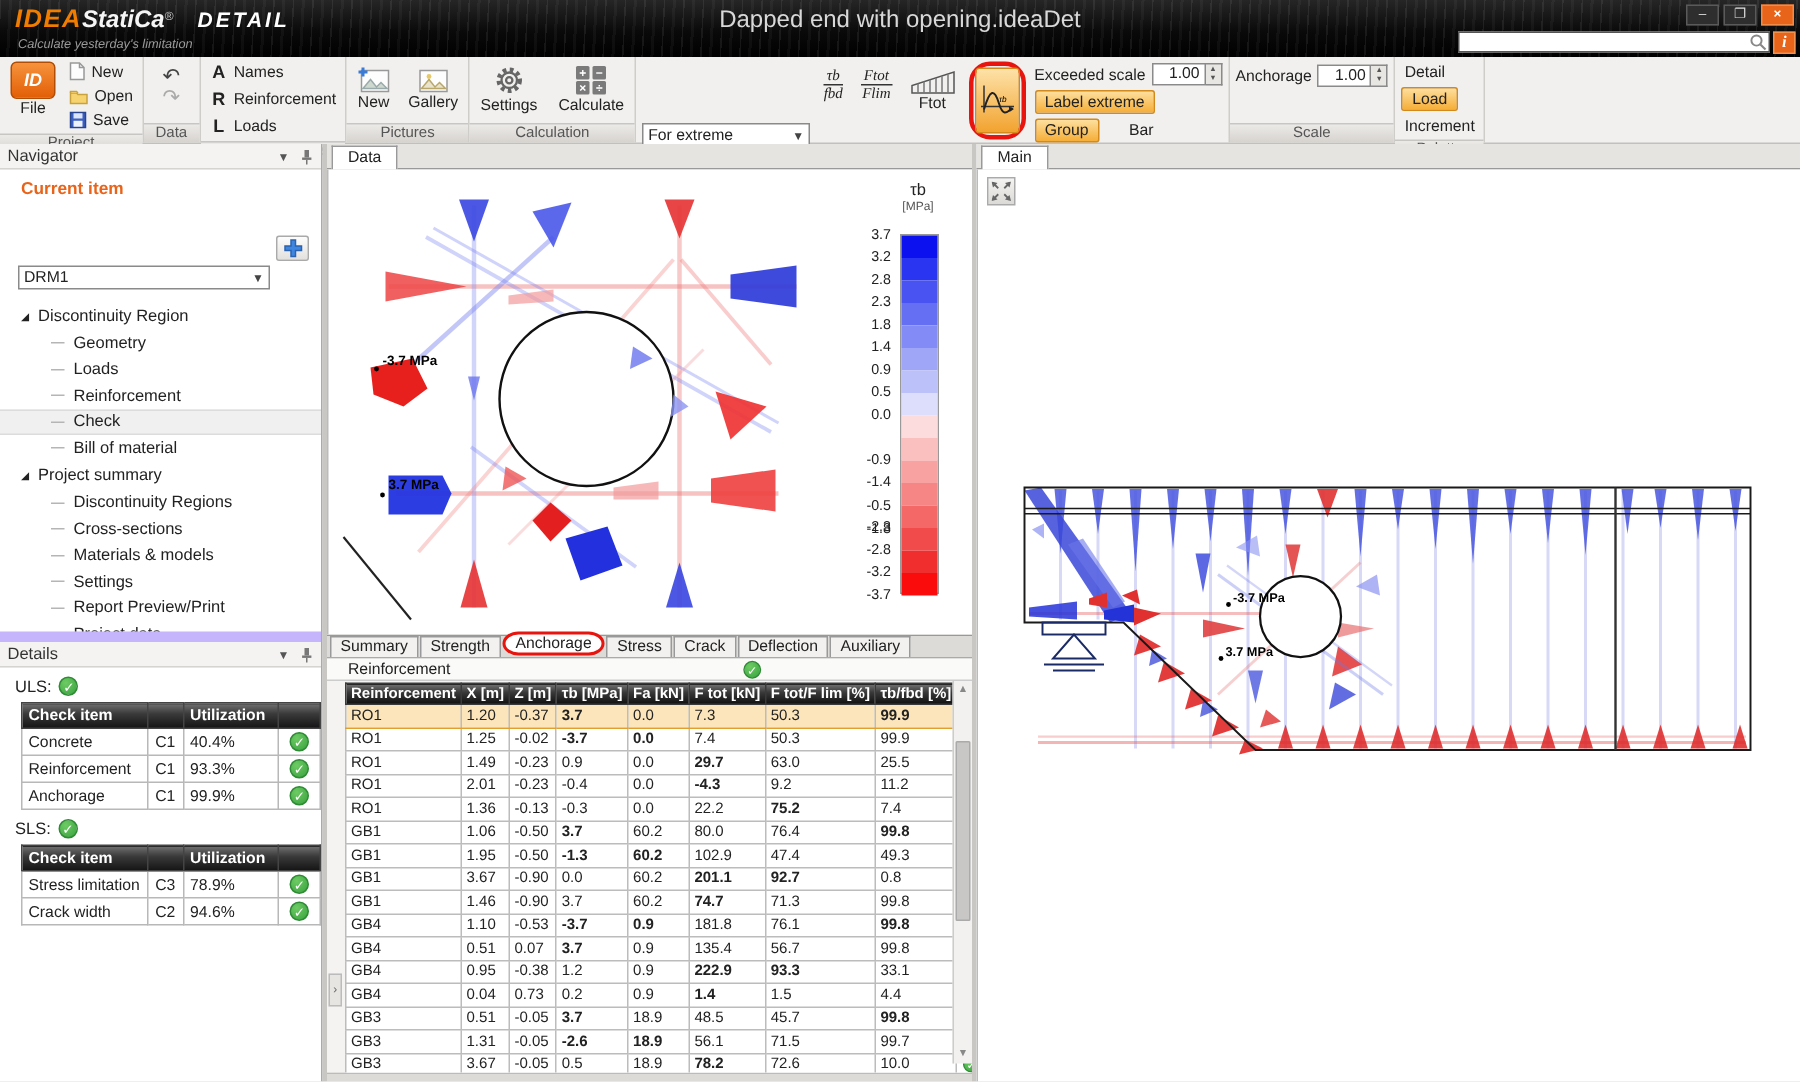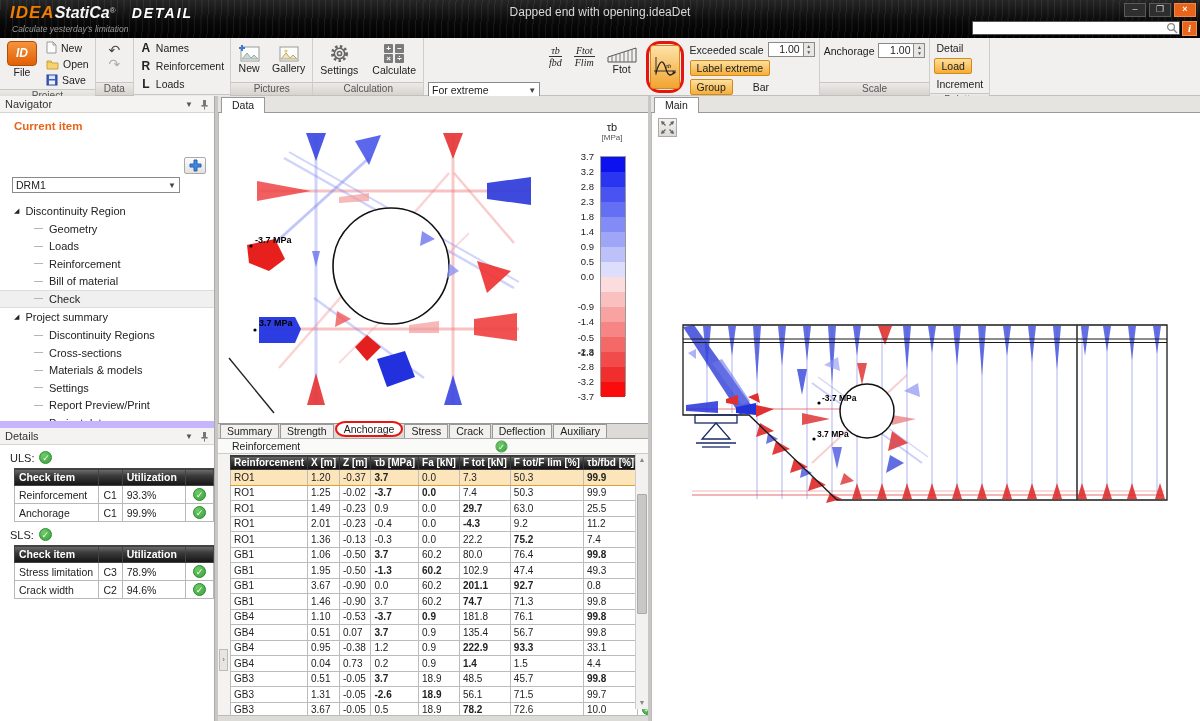--- a/index.html
+++ b/index.html
@@ -9,21 +9,21 @@
   
   .titlebar { position:relative; height:38px; background:#0d0d0d;
     background-image:repeating-linear-gradient(93deg, rgba(255,255,255,.07) 0 1px, transparent 1px 6px, rgba(255,255,255,.04) 6px 8px, transparent 8px 13px),
     linear-gradient(180deg,#262626,#0a0a0a 55%,#000); }
   .logo { position:absolute; left:10px; top:3px; white-space:nowrap; }
   .logo .b1 { color:#f07c00; font-weight:bold; font-style:italic; font-size:17px; letter-spacing:1px; }
   .logo .b2 { color:#f5f5f5; font-weight:bold; font-style:italic; font-size:16px; }
   .logo .reg { color:#ccc; font-size:8px; vertical-align:super; }
   .logo .prod { color:#fff; font-weight:bold; font-style:italic; font-size:14px; letter-spacing:2px; margin-left:16px; }
   .tagline { position:absolute; left:12px; top:24px; color:#9a9a9a; font-style:italic; font-size:8.5px; }
-  .doc-title { position:absolute; left:0; right:0; top:5px; text-align:center; color:#d8d8d8; font-size:12px; pointer-events:none; }
+  .doc-title { position:absolute; left:0; right:0; top:5px; text-align:center; color:#d8d8d8; font-size:16px; pointer-events:none; }
   .win-btns { position:absolute; right:4px; top:3px; display:flex; gap:3px; }
   .win-btn { width:22px; height:14px; background:#2e2e2e; border:1px solid #5a5a5a; color:#ddd; font-size:9px; line-height:11px; text-align:center; cursor:pointer; }
   .win-btn.close { background:#e8641a; border-color:#f08c4a; color:#fff; font-weight:bold; }
   .searchbar { position:absolute; right:22px; top:21px; display:flex; align-items:center; }
   .search-input { width:208px; height:14px; background:#fff; border:1px solid #555; font-size:10px; padding:0 16px 0 4px; }
   .search-mag { margin-left:-14px; width:12px; height:12px; }
   .info-btn { position:absolute; right:3px; top:21px; width:15px; height:15px; background:#e8641a; border:1px solid #f0914e; color:#fff; font-family:"Liberation Serif",serif; font-style:italic; font-weight:bold; font-size:11px; text-align:center; line-height:13px; }
 
   
   .ribbon { height:58px; background:#f1f0ee; border-bottom:1px solid #c2c0bd; display:flex; align-items:stretch; }
@@ -378,25 +378,25 @@
           </div>
         <div class="tchild">
             <span>Geometry</span>
           </div>
         <div class="tchild">
             <span>Loads</span>
           </div>
         <div class="tchild">
             <span>Reinforcement</span>
           </div>
+        <div class="tchild sel">
+            <span>Check</span>
+          </div>
         <div class="tchild">
             <span>Bill of material</span>
-          </div>
-        <div class="tchild sel">
-            <span>Check</span>
           </div>
         <div class="tnode">
             <span class="exp">◢</span>
             <span>Project summary</span>
           </div>
         <div class="tchild">
             <span>Discontinuity Regions</span>
           </div>
         <div class="tchild">
             <span>Cross-sections</span>
@@ -434,20 +434,26 @@
       <table class="dtable">
         <thead>
             <tr id="uls-head">
               <th style="width: 78px;">Check item</th>
               <th style="width: 22px;"></th>
               <th style="width: 50px;">Utilization</th>
               <th style="width: 26px;"></th>
             </tr>
           </thead>
         <tbody id="uls-tbody">
+            <tr>
+              <td>Concrete</td>
+              <td class="cc">C1</td>
+              <td>40.4%</td>
+              <td style="text-align: center;"><span class="chk"></span></td>
+            </tr>
             <tr>
               <td>Reinforcement</td>
               <td class="cc">C1</td>
               <td>93.3%</td>
               <td style="text-align: center;"><span class="chk"></span></td>
             </tr>
             <tr>
               <td>Anchorage</td>
               <td class="cc">C1</td>
               <td>99.9%</td>

